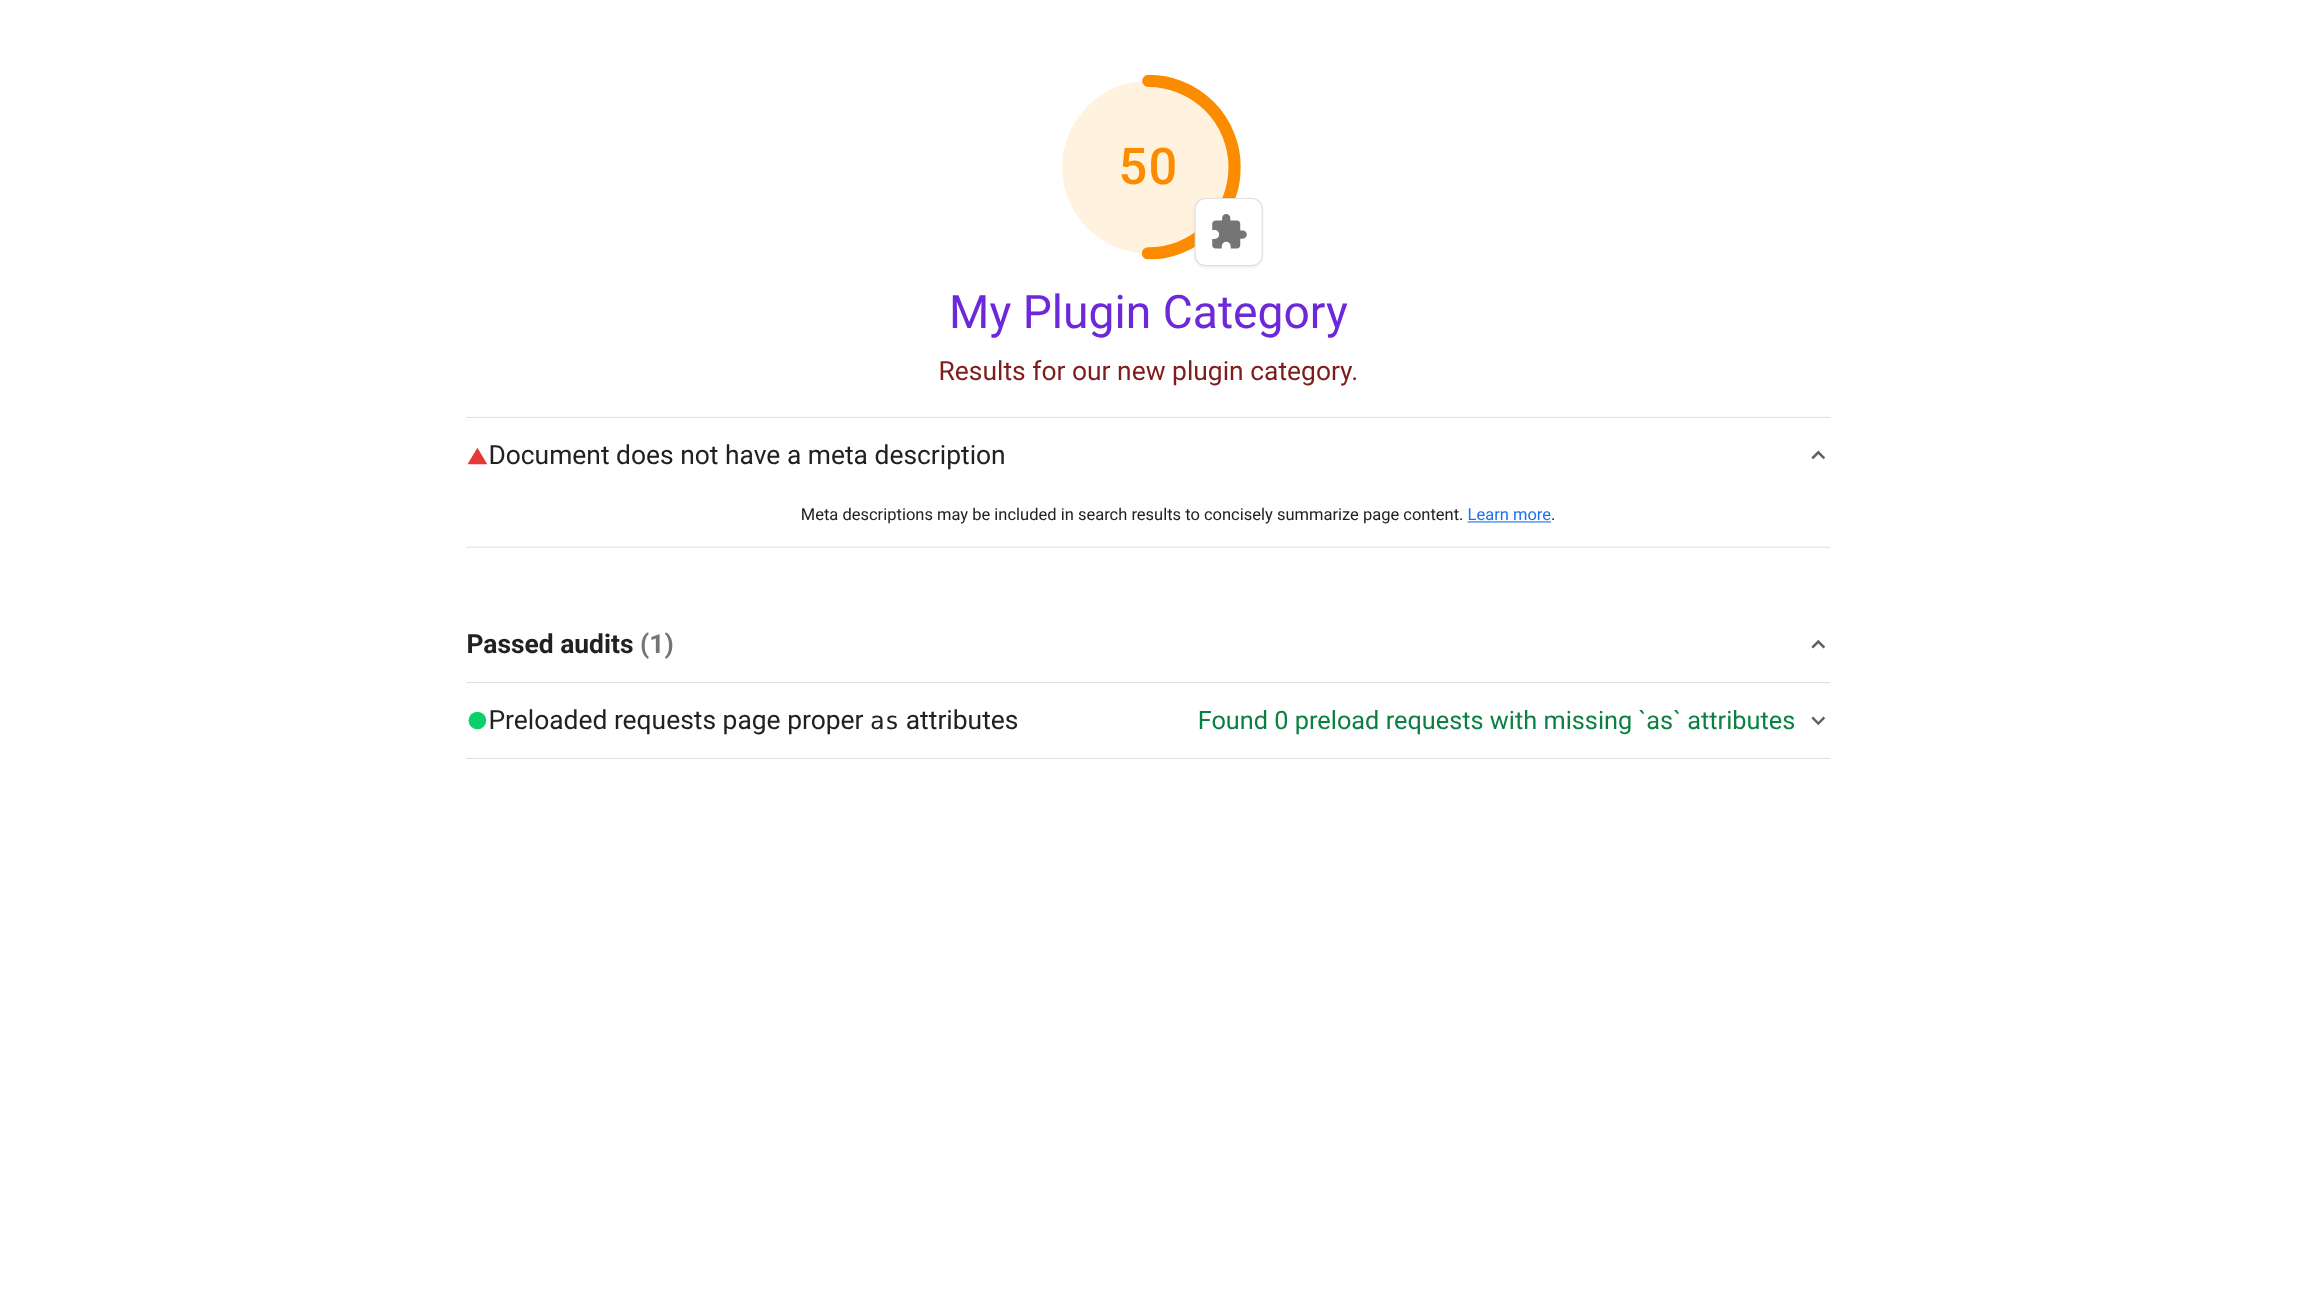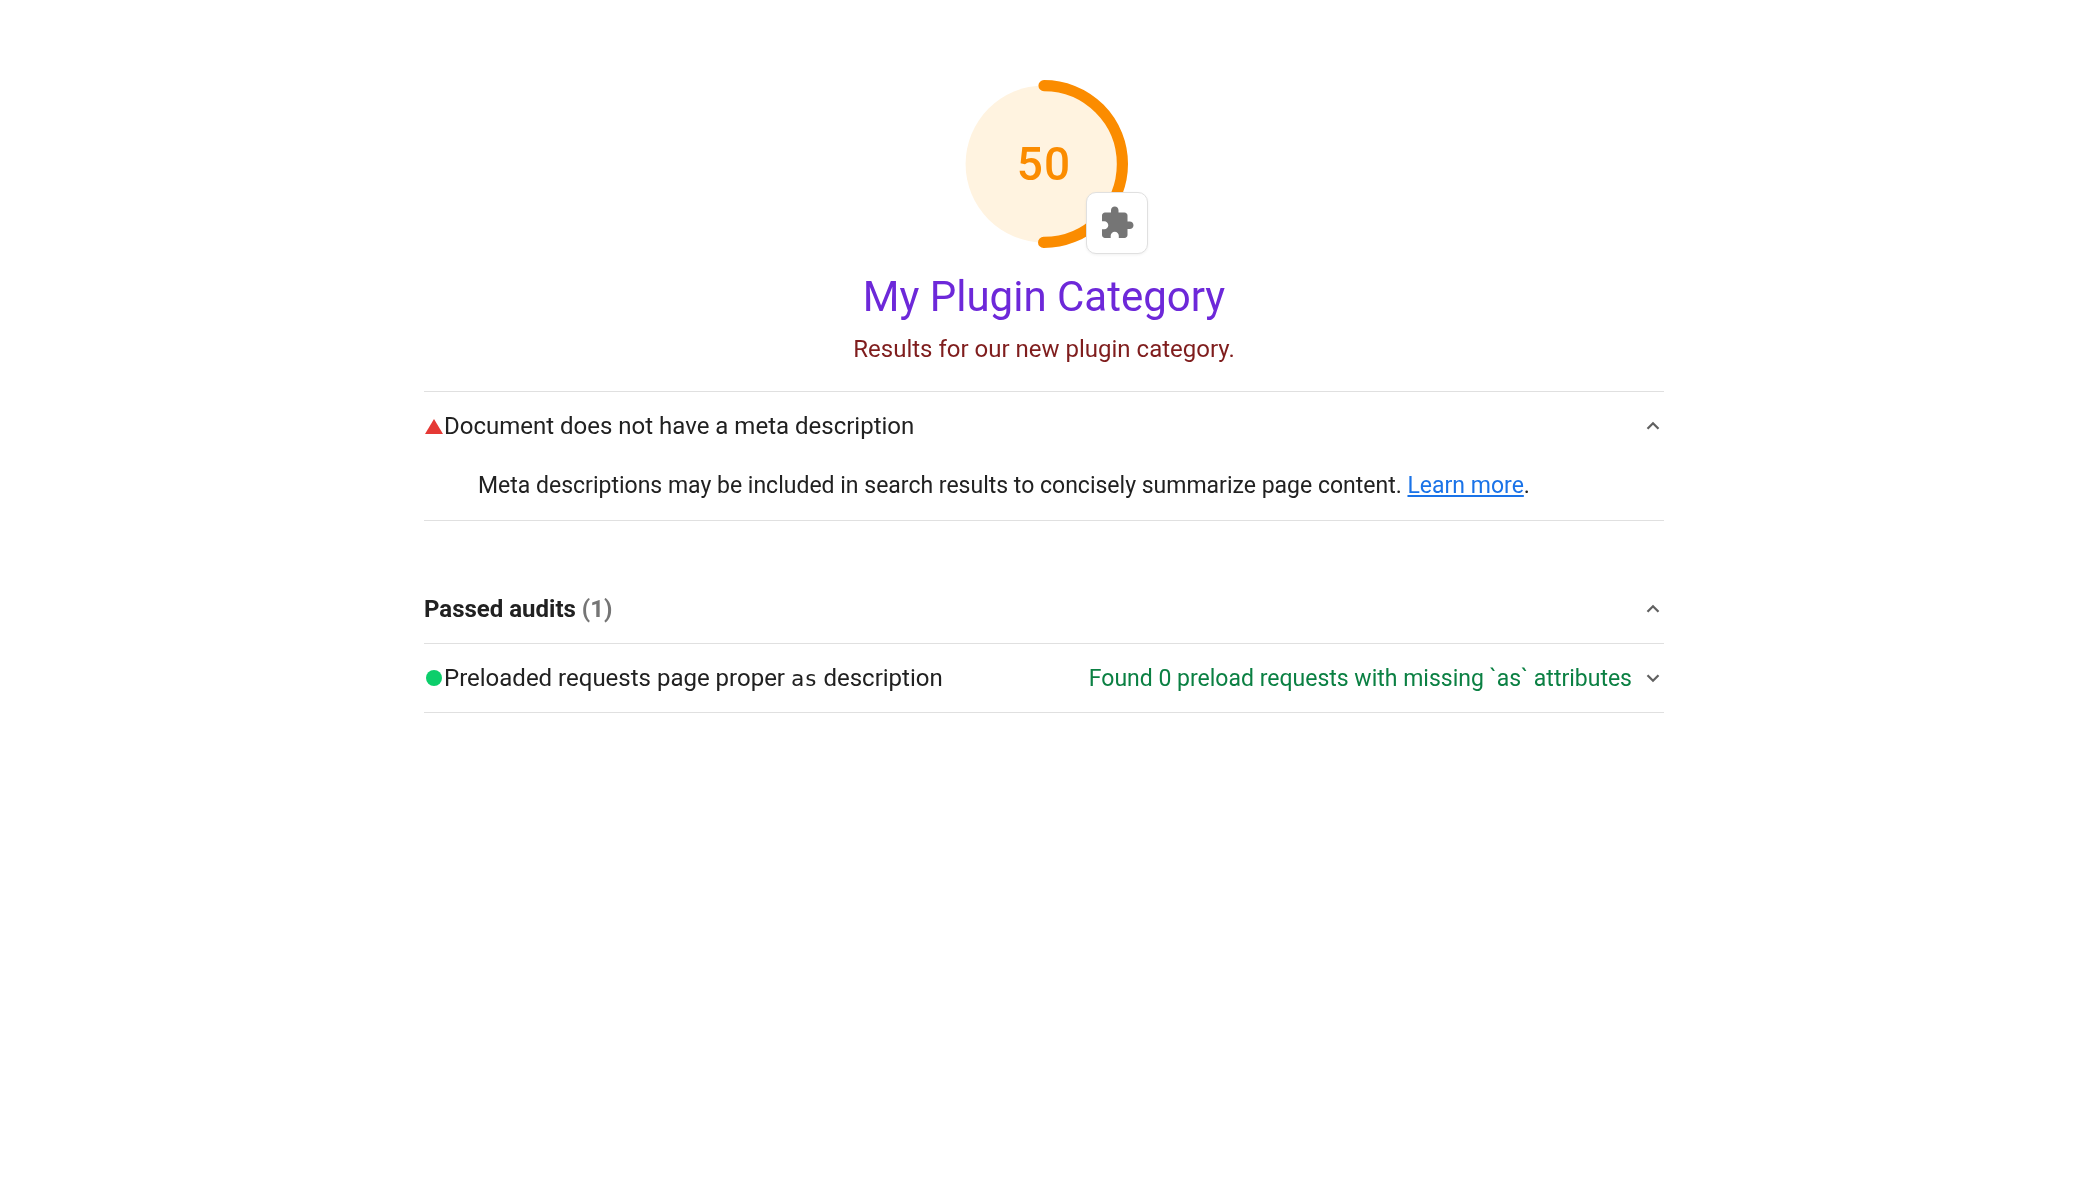--- a/index.html
+++ b/index.html
@@ -10,21 +10,21 @@
     body {
       font-family: -apple-system, BlinkMacSystemFont, "Segoe UI", Roboto, Helvetica, Arial, sans-serif;
       background: #fff;
       color: #212121;
       width: 2088px;
       height: 1190px;
       overflow: hidden;
     }
     .container {
       max-width: 1240px;
-      margin: 12px auto;
+      margin: 0 auto;
       padding-top: 68px;
     }
     .header {
       display: flex;
       flex-direction: column;
       align-items: center;
       margin-bottom: 28px;
     }
     .gauge-wrap {
       position: relative;
@@ -111,23 +111,24 @@
       color: #616161;
       display: flex;
       align-items: center;
     }
     .chevron svg {
       width: 22px;
       height: 22px;
     }
     .audit-body {
       padding: 30px 0 0 54px;
-      font-size: 23px;
+      font-size: 15px;
       color: #212121;
       line-height: 1.4;
+      text-align: center;
     }
     .audit-body a {
       color: #1a73e8;
       text-decoration: underline;
     }
     .audit-body .period {
       color: #212121;
     }
     .section-header {
       display: flex;
@@ -223,21 +224,21 @@
       </svg>
     </div>
   </div>
 
   <div class="passed-audits">
     <div class="audit-header-row">
       <div class="audit-icon">
         <div class="circle-pass"></div>
       </div>
       <div class="audit-title">
-        <span>Preloaded requests page proper </span><span class="code-text">as</span><span> description</span>
+        <span>Preloaded requests page proper </span><span class="code-text">as</span><span> attributes</span>
       </div>
       <div class="audit-right-text">Found 0 preload requests with missing `as` attributes</div>
       <div class="chevron">
         <svg viewBox="0 0 24 24" fill="none" stroke="currentColor" stroke-width="2.5">
           <polyline points="6 9 12 15 18 9"></polyline>
         </svg>
       </div>
     </div>
   </div>
 

